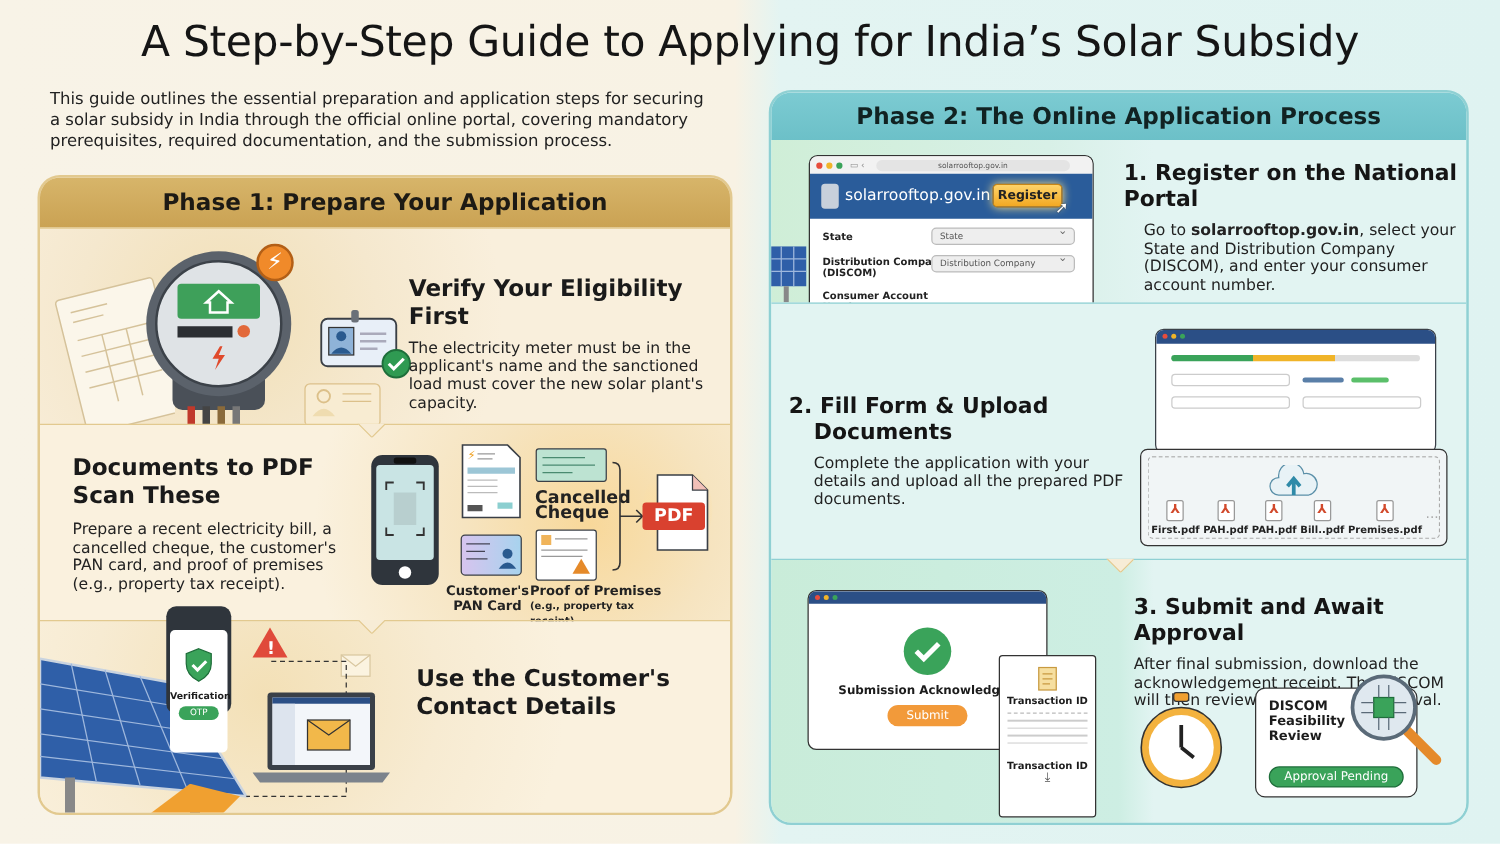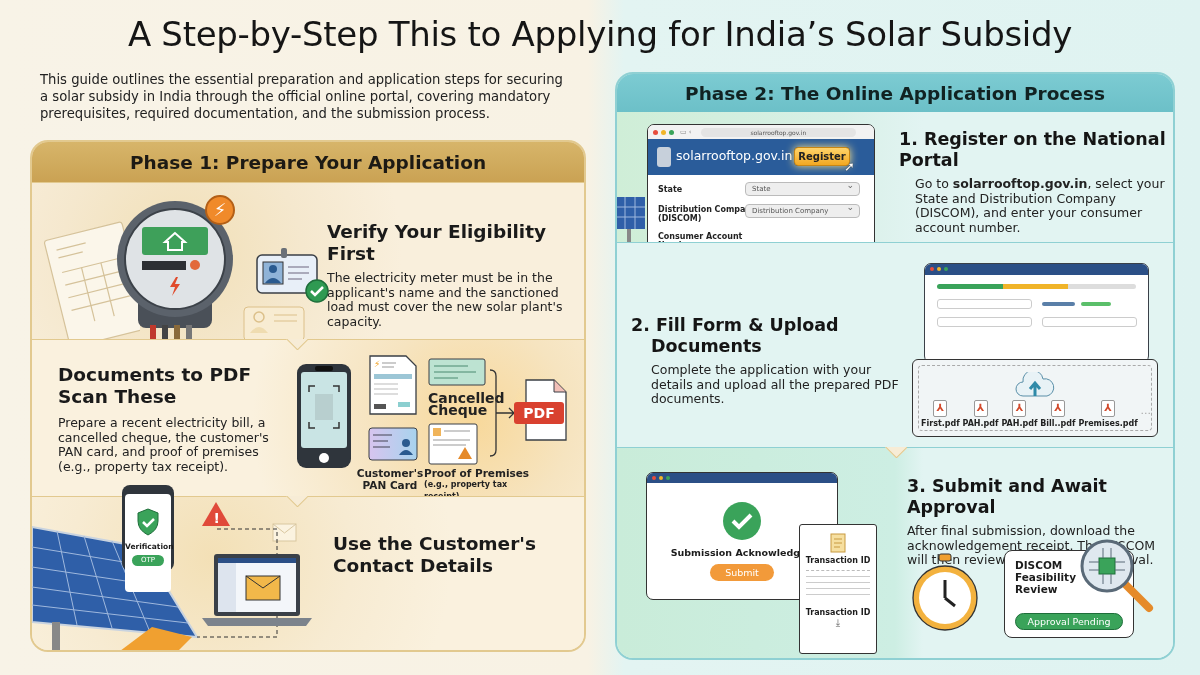--- a/index.html
+++ b/index.html
@@ -33,21 +33,21 @@
 .field{background:#eee;border:1px solid #bbb;border-radius:4px;height:14px;font-size:7px;color:#555;padding:2px 6px;position:absolute;left:97px;width:115px}
 .field.chev:after{content:"⌄";position:absolute;right:5px;top:-3px;font-size:9px;color:#666}
 .flabel{position:absolute;left:10px;font-size:8px;font-weight:700;color:#222;line-height:9px}
 .pdficon{width:14px;height:17px;background:#fff;border:1px solid #999;border-radius:2px;position:relative;margin:0 auto}
 .pdficon:after{content:"⅄";position:absolute;left:2px;top:1px;font-size:10px;color:#d24a2c;font-weight:700}
 .fname{font-size:8px;font-weight:700;color:#222;text-align:center;margin-top:2px}
 </style>
 </head>
 <body>
 
-<div id="title" class="abs">A Step-by-Step This to Applying for India’s Solar Subsidy</div>
+<div id="title" class="abs">A Step-by-Step Guide to Applying for India’s Solar Subsidy</div>
 <div id="intro" class="abs">This guide outlines the essential preparation and application steps for securing a solar subsidy in India through the official online portal, covering mandatory prerequisites, required documentation, and the submission process.</div>
 
 <div id="p1" class="abs">
   <div class="hdr">Phase 1: Prepare Your Application</div>
 
   <div class="p1card" id="c1">
 
     <svg class="abs" style="left:8px;top:38px" width="100" height="120">
       <g transform="rotate(-14 50 60)" fill="#fbf6ea" stroke="#d5c29a" stroke-width="1.2">
         <rect x="15" y="10" width="80" height="110" rx="3"></rect>
@@ -201,21 +201,21 @@
           <line x1="52" y1="19" x2="80" y2="111"></line>
           <line x1="80" y1="24" x2="118" y2="115"></line>
       </g>
       <rect x="20" y="105" width="8" height="35" fill="#888"></rect>
         <rect x="120" y="115" width="8" height="25" fill="#888"></rect>
     </svg>
 
     <svg class="abs" style="left:80px;top:130px" width="100" height="30">
       <path d="M0 30 L40 0 L80 10 L60 30z" fill="#f0a030"></path>
     </svg>
-    <div class="abs" style="left:90px;top:-12px;width:52px;height:86px;border-radius:8px;background:#2f353c;padding:9px 3px">
+    <div class="abs" style="left:101px;top:-12px;width:52px;height:86px;border-radius:8px;background:#2f353c;padding:19px 3px">
       <div style="background:#fff;border-radius:4px;height:98px;position:relative;text-align:center">
         <svg width="24" height="28" style="margin-top:14px">
             <path d="M12 1 l10 4 v8 q0 9 -10 14 q-10 -5 -10 -14 v-8z" fill="#3aa35a" stroke="#1e6e3a"></path>
             <path d="M7 14 l4 4 l7 -7" stroke="#fff" stroke-width="2.5" fill="none"></path>
           </svg>
         <div style="font-size:7.5px;font-weight:700;margin-top:2px">Verification</div>
         <div style="margin:4px auto 0;width:32px;height:11px;border-radius:6px;background:#3aa35a;color:#fff;font-size:7px;line-height:11px">OTP</div>
       </div>
     </div>
     <svg class="abs" style="left:168px;top:3px" width="32" height="28">

